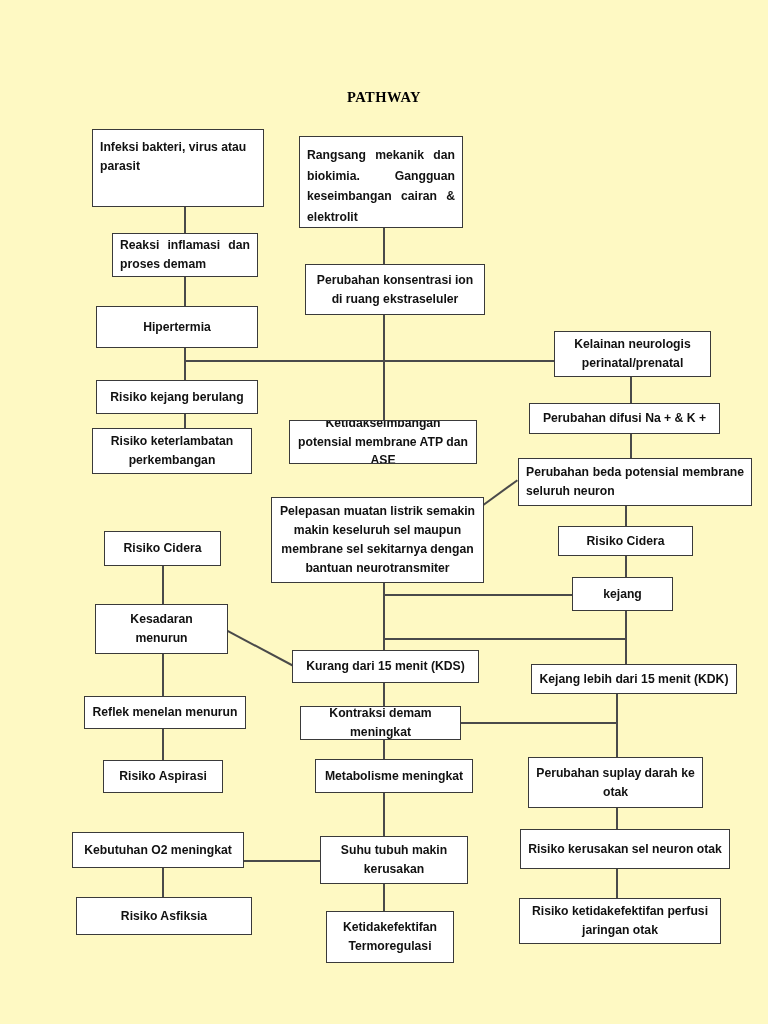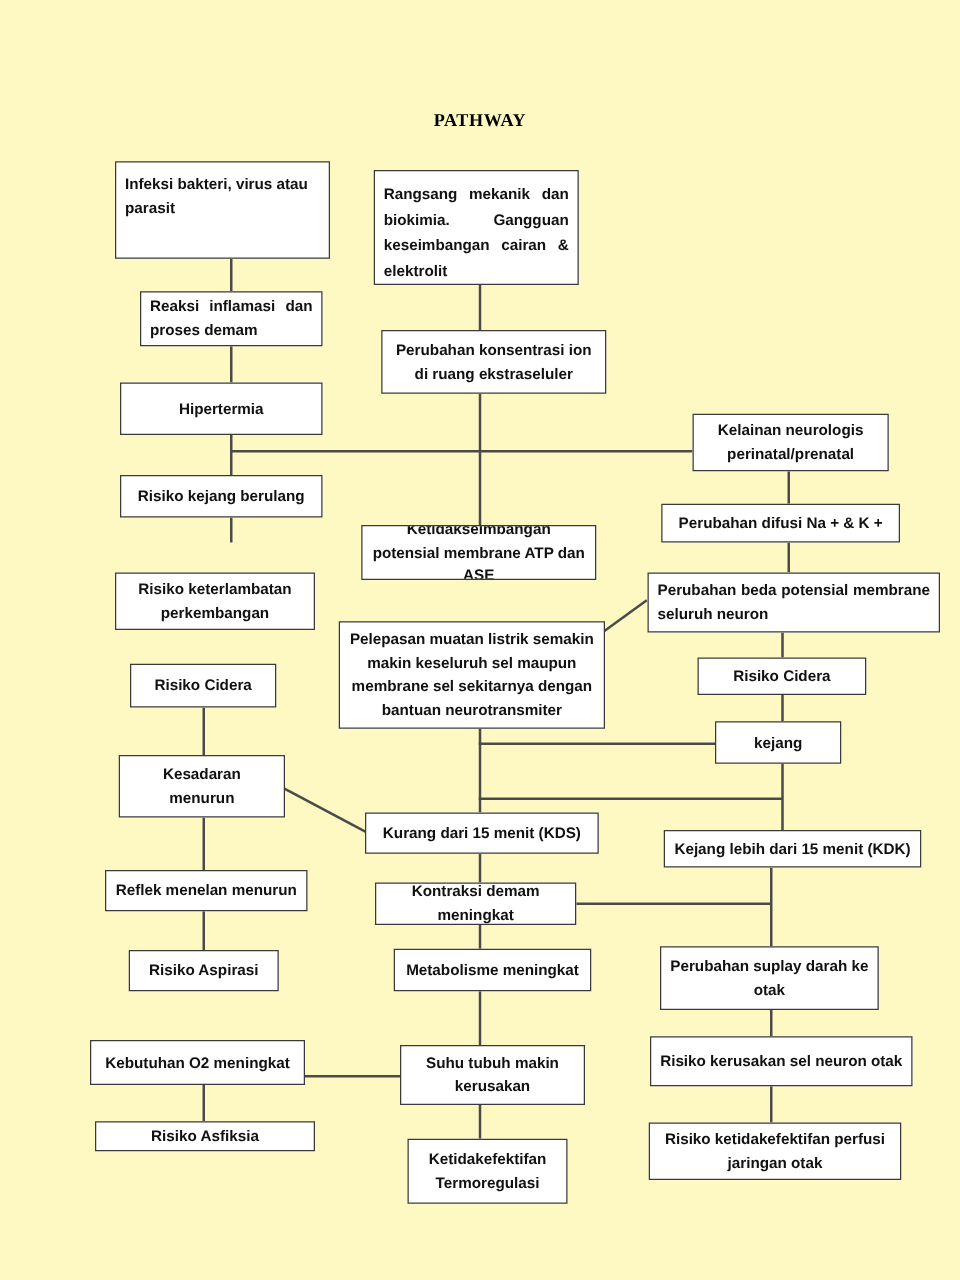--- a/index.html
+++ b/index.html
@@ -161,21 +161,21 @@
   </div>
 
   <div class="node ctr" style="left:529px; top:403px; width:191px; height:31px;">
     <span class="txt">Perubahan difusi Na + &amp; K +</span>
   </div>
 
   <div class="node ctr" style="left:289px; top:420px; width:188px; height:44px;">
     <span class="txt">Ketidakseimbangan potensial membrane ATP dan ASE</span>
   </div>
 
-  <div class="node ctr" style="left:92px; top:458px; width:160px; height:46px;">
+  <div class="node ctr" style="left:92px; top:428px; width:160px; height:46px;">
     <span class="txt">Risiko keterlambatan perkembangan</span>
   </div>
 
   <div class="node just" style="left:518px; top:458px; width:234px; height:48px;">
     <span class="txt">Perubahan beda potensial membrane seluruh neuron</span>
   </div>
 
   <div class="node ctr" style="left:271px; top:497px; width:213px; height:86px;">
     <span class="txt">Pelepasan muatan listrik semakin makin keseluruh sel maupun membrane sel sekitarnya dengan bantuan neurotransmiter</span>
   </div>
@@ -229,21 +229,21 @@
   </div>
 
   <div class="node ctr" style="left:320px; top:836px; width:148px; height:48px;">
     <span class="txt">Suhu tubuh makin kerusakan</span>
   </div>
 
   <div class="node ctr" style="left:520px; top:829px; width:210px; height:40px;">
     <span class="txt">Risiko kerusakan sel neuron otak</span>
   </div>
 
-  <div class="node ctr" style="left:76px; top:897px; width:176px; height:24px;">
+  <div class="node ctr" style="left:76px; top:897px; width:176px; height:38px;">
     <span class="txt">Risiko Asfiksia</span>
   </div>
 
   <div class="node ctr" style="left:326px; top:911px; width:128px; height:52px;">
     <span class="txt">Ketidakefektifan Termoregulasi</span>
   </div>
 
   <div class="node ctr" style="left:519px; top:898px; width:202px; height:46px;">
     <span class="txt">Risiko ketidakefektifan perfusi jaringan otak</span>
   </div>

